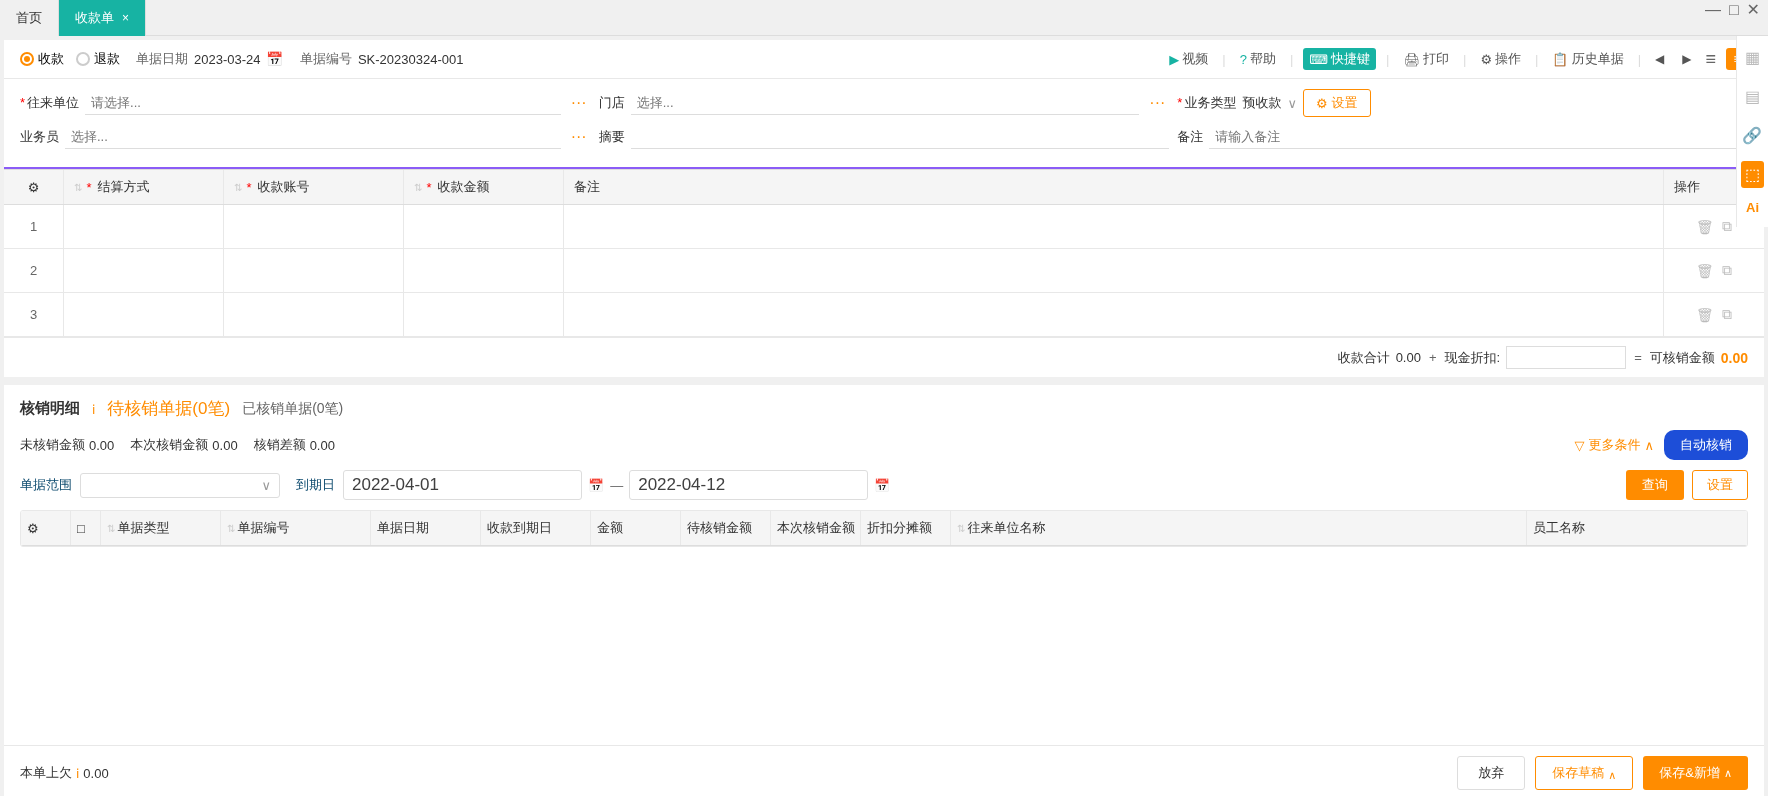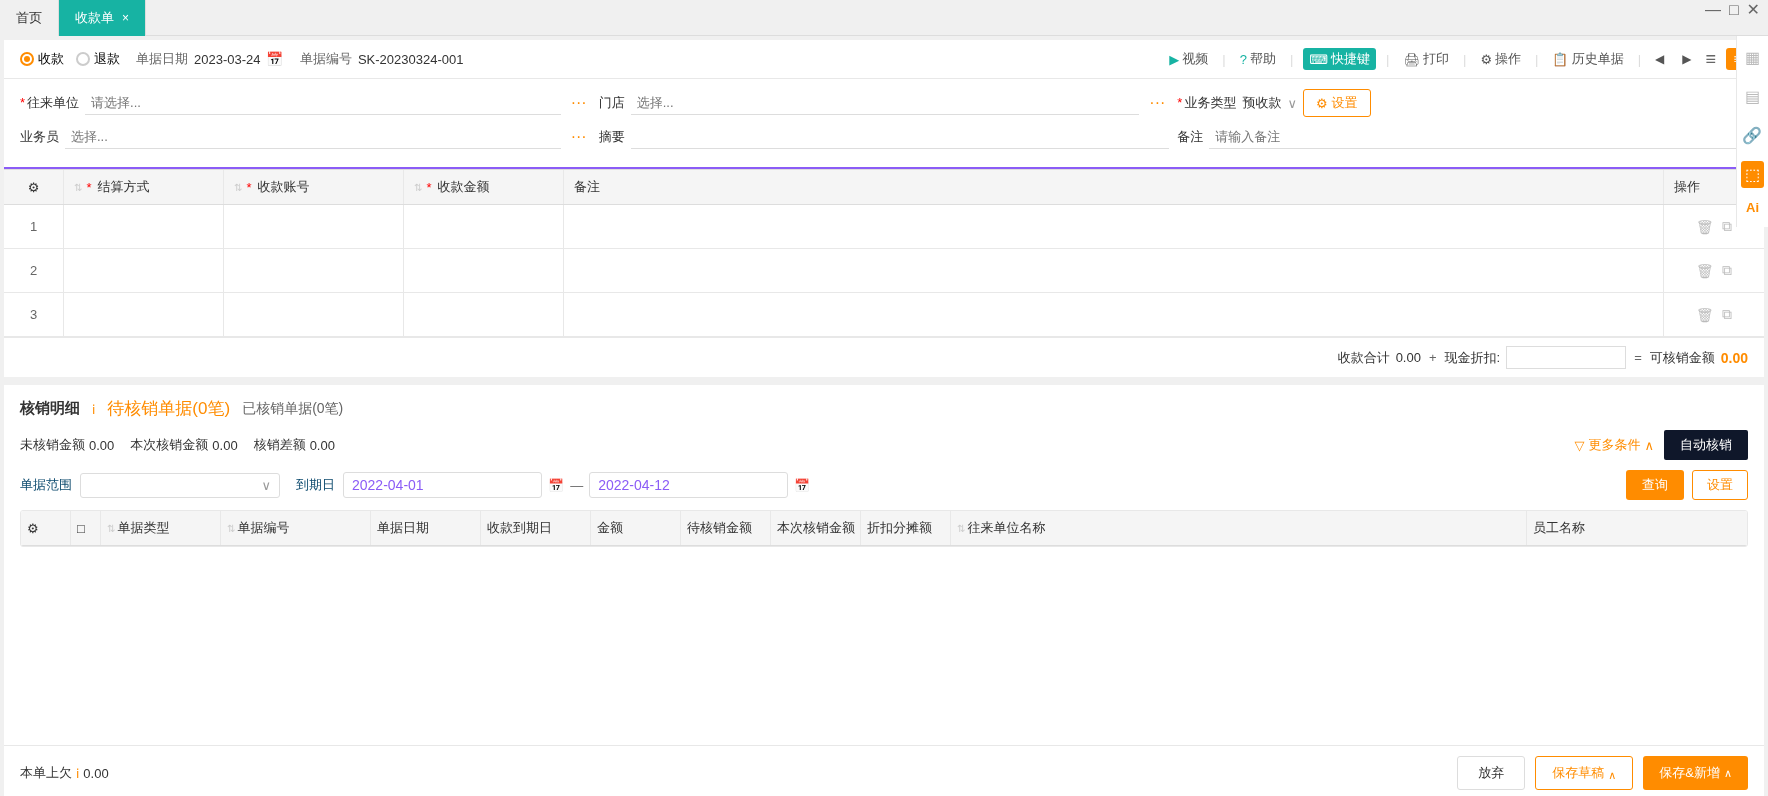--- a/index.html
+++ b/index.html
@@ -99,24 +99,24 @@
     .info-icon { color: #ff8c00; cursor: pointer; font-size: 13px; }
     .tab-link { color: #ff8c00; cursor: pointer; font-size: 17px; text-decoration: none; }
     .tab-link-inactive { color: #666; cursor: pointer; font-size: 14px; }
     .stats-row { display: flex; align-items: center; gap: 16px; margin-bottom: 10px; }
     .stat-item { display: flex; align-items: center; gap: 4px; color: #333; font-size: 13px; }
     .filter-group { display: flex; align-items: center; gap: 8px; }
     .filter-label { color: #0c4a6e; white-space: nowrap; }
     .filter-select { display: flex; align-items: center; border: 1px solid #ddd; padding: 4px 8px; border-radius: 3px; gap: 4px; min-width: 200px; cursor: pointer; }
     .filter-select-text { flex: 1; color: #999; }
     .date-range { display: flex; align-items: center; gap: 6px; }
-    .date-input { border: 1px solid #ddd; padding: 4px 8px; border-radius: 3px; color: #8b5cf6; font-size: 14px; outline: none; }
+    .date-input { border: 1px solid #ddd; padding: 4px 8px; border-radius: 3px; color: #404040; font-size: 17px; outline: none; }
     .filter-actions { margin-left: auto; display: flex; align-items: center; gap: 8px; }
     .more-filter { color: #ff8c00; cursor: pointer; font-size: 13px; display: flex; align-items: center; gap: 4px; }
-    .auto-writeoff-btn { background: #0f172a; color: #fff; border: none; padding: 6px 16px; border-radius: 2px; cursor: pointer; font-size: 13px; }
+    .auto-writeoff-btn { background: #1d4ed8; color: #fff; border: none; padding: 6px 16px; border-radius: 10px; cursor: pointer; font-size: 13px; }
     .query-btn { background: #ff8c00; color: #fff; border: none; padding: 6px 16px; border-radius: 3px; cursor: pointer; font-size: 13px; }
     .settings-btn2 { background: #fff; color: #ff8c00; border: 1px solid #ff8c00; padding: 5px 14px; border-radius: 3px; cursor: pointer; font-size: 13px; }
 
     
     .writeoff-table { border: 1px solid #e8e8e8; border-radius: 3px; overflow: hidden; }
     .wo-table-header {
       display: grid;
       grid-template-columns: 50px 30px 120px 150px 110px 110px 90px 90px 90px 90px 1fr 120px 100px;
       background: #f5f5f5; border-bottom: 1px solid #ddd;
     }

